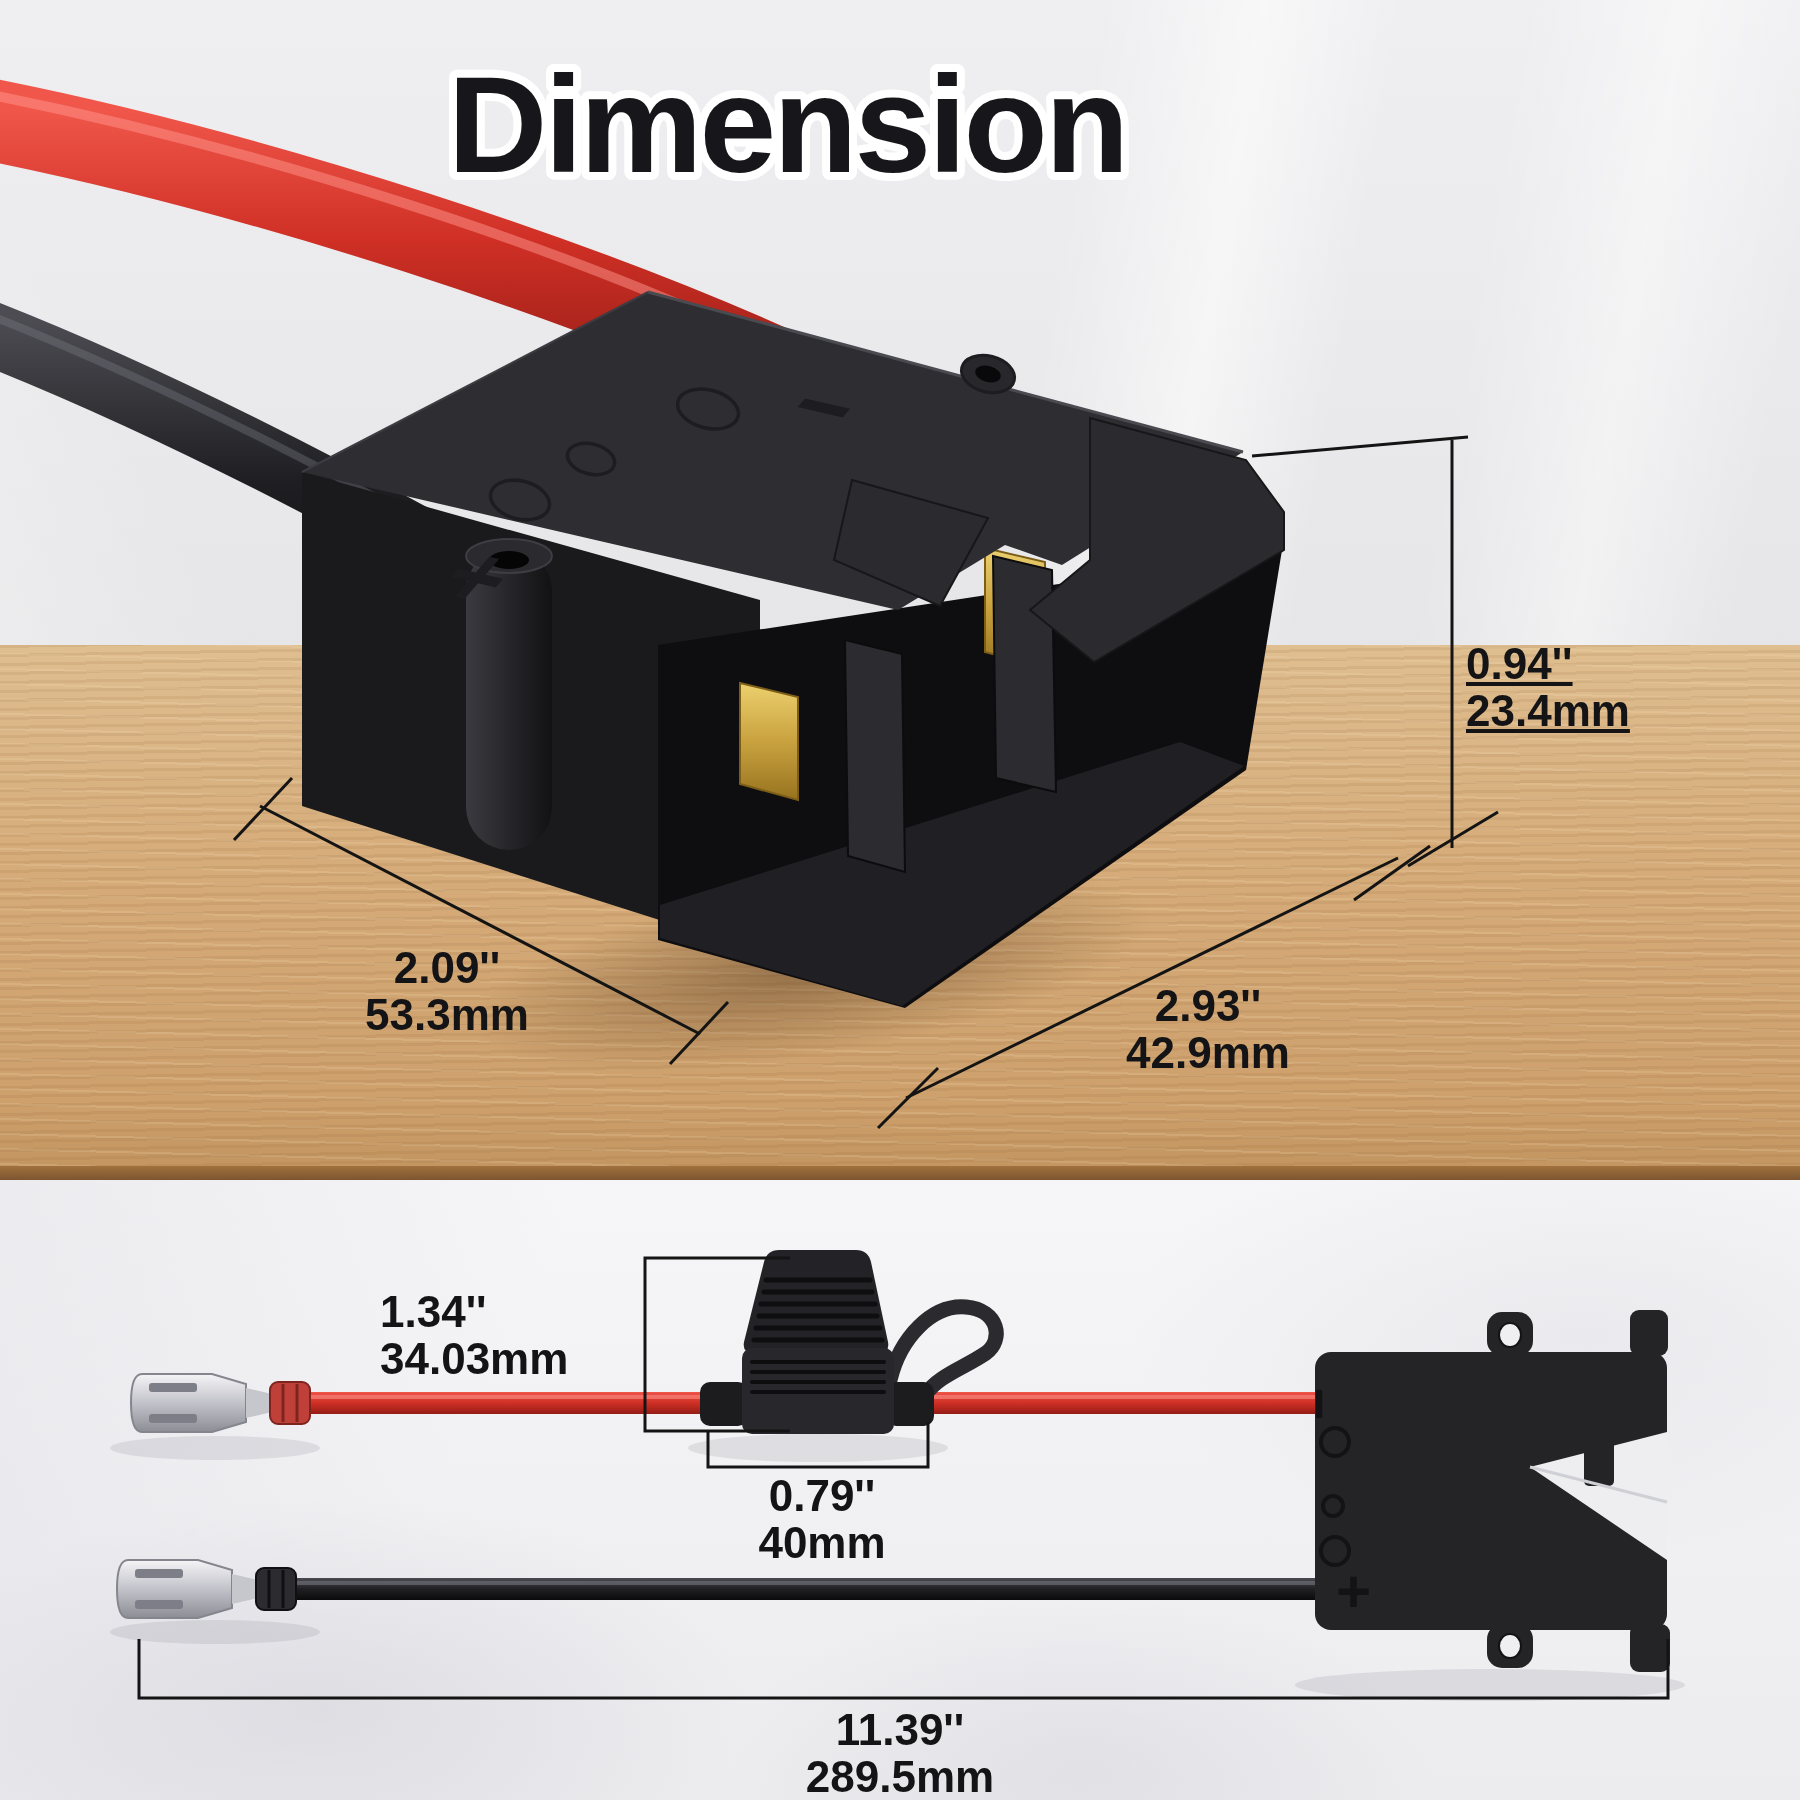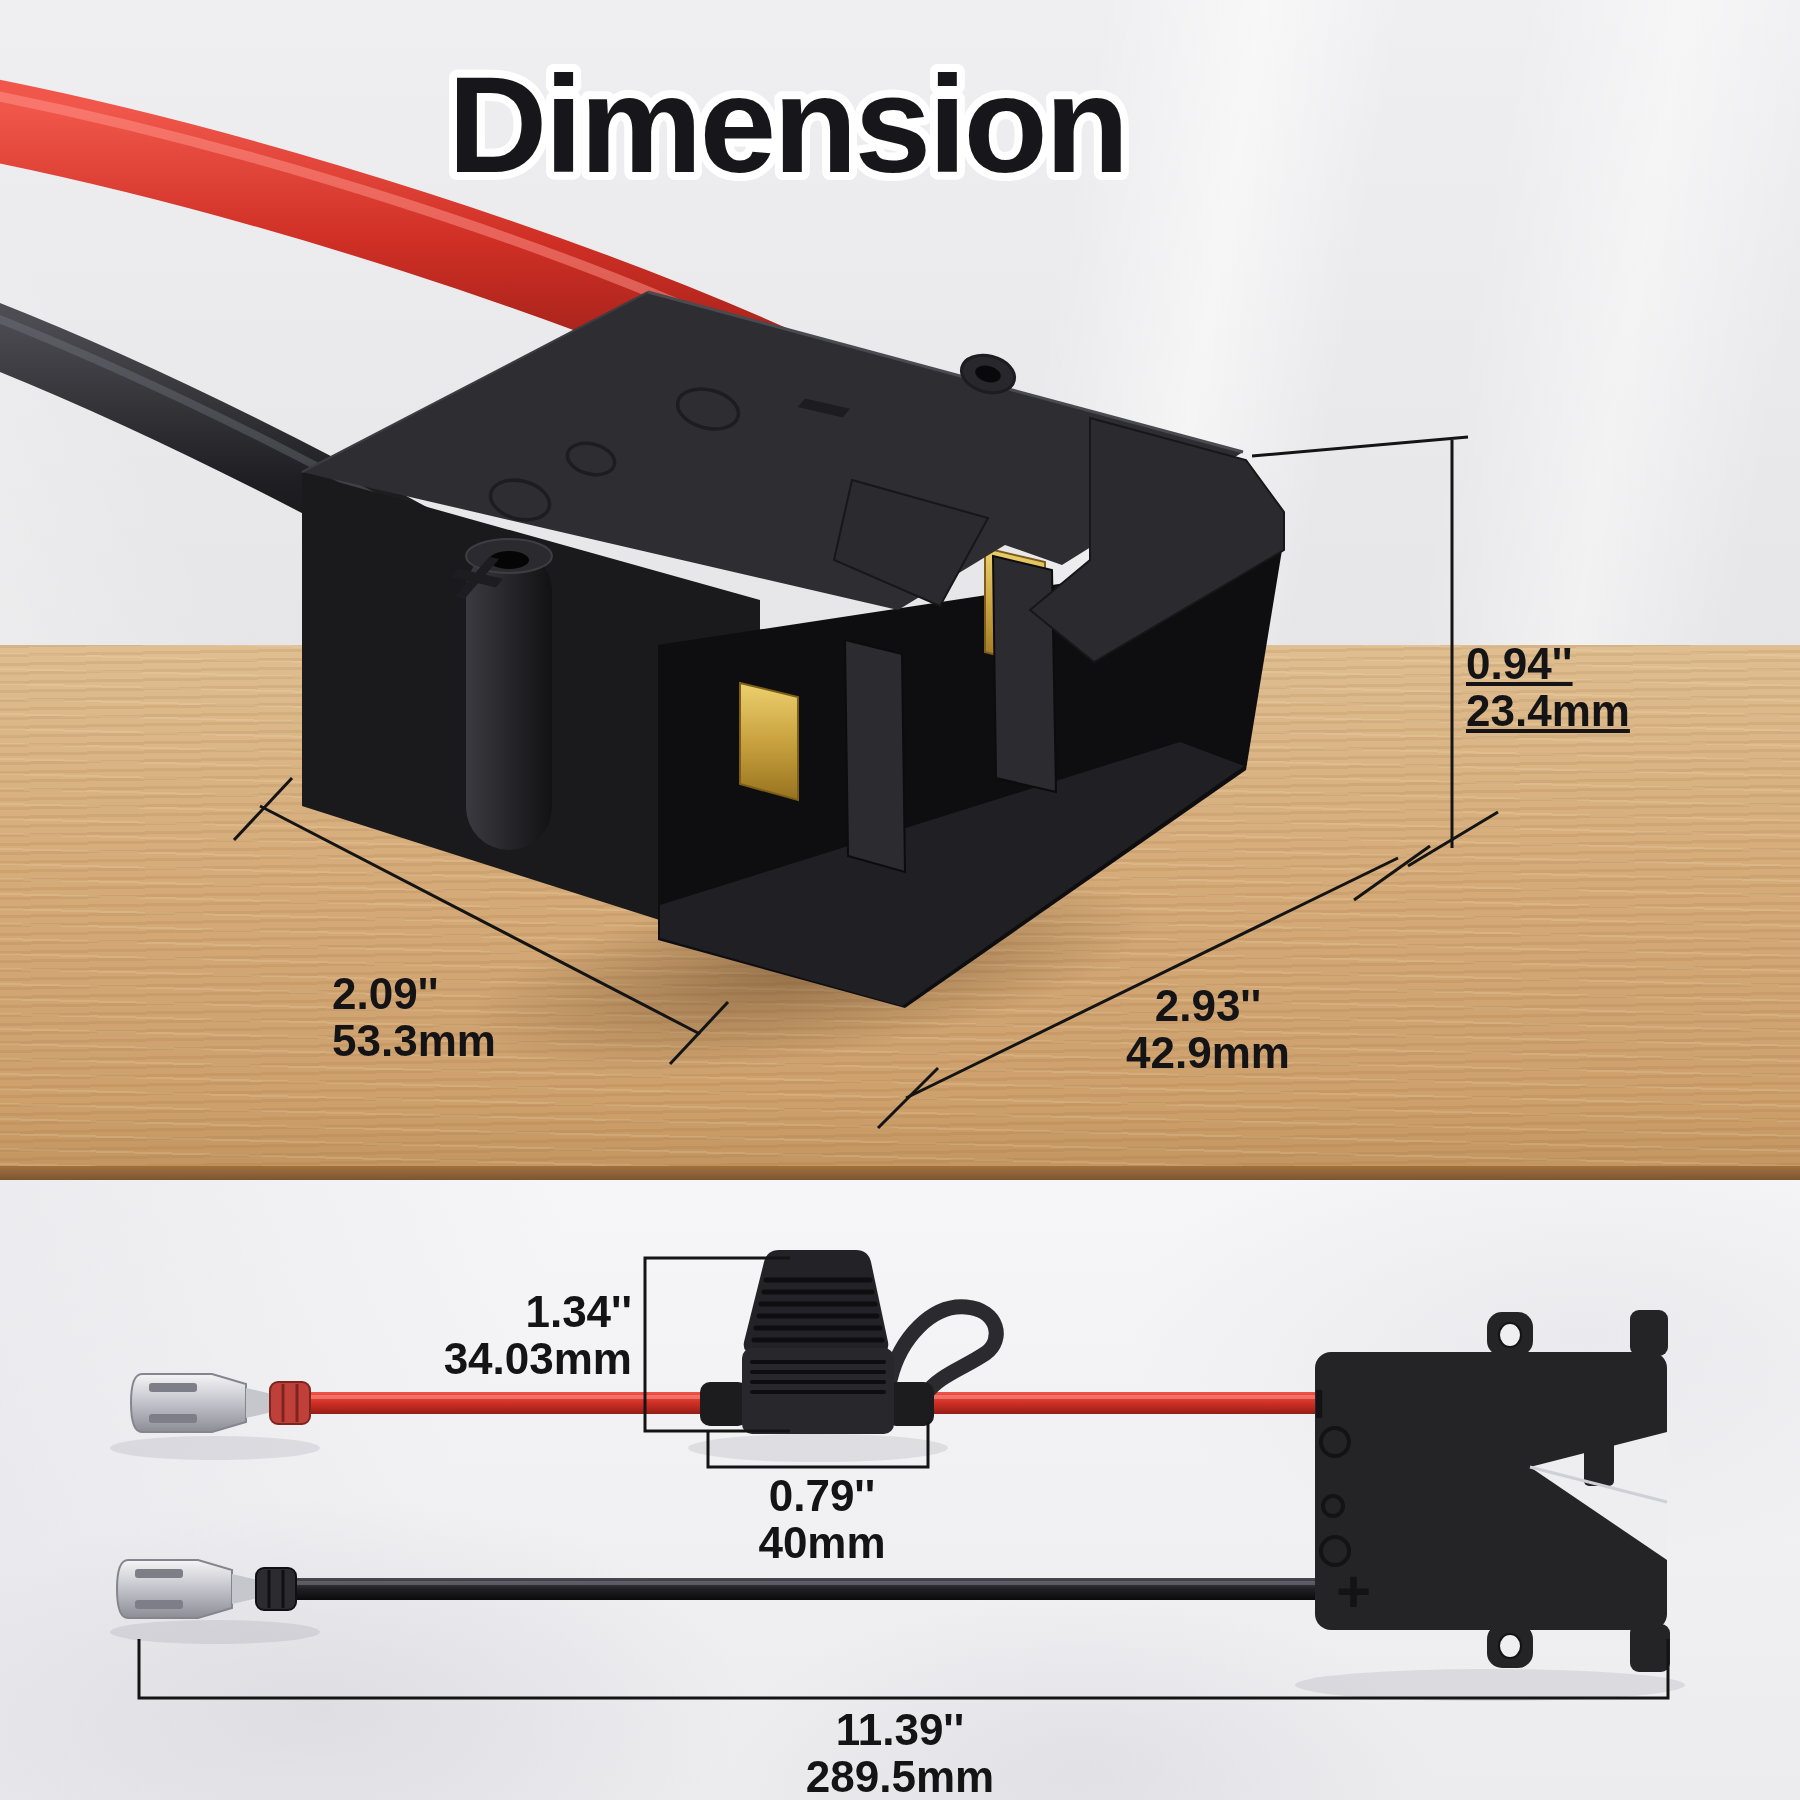--- a/index.html
+++ b/index.html
@@ -38,23 +38,23 @@
       radial-gradient(ellipse 700px 350px at 88% 25%, rgba(200,200,210,.22), rgba(0,0,0,0) 65%),
       radial-gradient(ellipse 500px 250px at 60% 95%, rgba(190,190,200,.25), rgba(0,0,0,0) 70%),
       linear-gradient(115deg, rgba(205,205,214,.25) 0%, rgba(0,0,0,0) 28%),
       linear-gradient(180deg,#f6f6f8 0%,#f0f0f3 60%,#ececef 100%);}
 
   
   .dim-label{position:absolute;color:#141416;font-weight:bold;
     font-size:44px;line-height:47px;white-space:nowrap;}
   .dim-label span{display:block;}
   #lbl-height{left:1466px;top:640px;text-align:left;text-decoration:underline;}
-  #lbl-width{left:332px;top:970px;width:230px;}
+  #lbl-width{left:332px;top:944px;width:230px;text-align:center;}
   #lbl-depth{left:1075px;top:982px;width:266px;text-align:center;}
-  #lbl-fuse-h{left:380px;top:1288px;width:252px;text-align:right;}
+  #lbl-fuse-h{left:380px;top:1288px;width:252px;}
   #lbl-fuse-w{left:700px;top:1472px;width:244px;text-align:center;}
   #lbl-total{left:745px;top:1706px;width:310px;text-align:center;}
 </style>
 </head>
 <body>
 
 <div id="page">
 
   <div id="top-scene">
     <div id="wood"></div>

